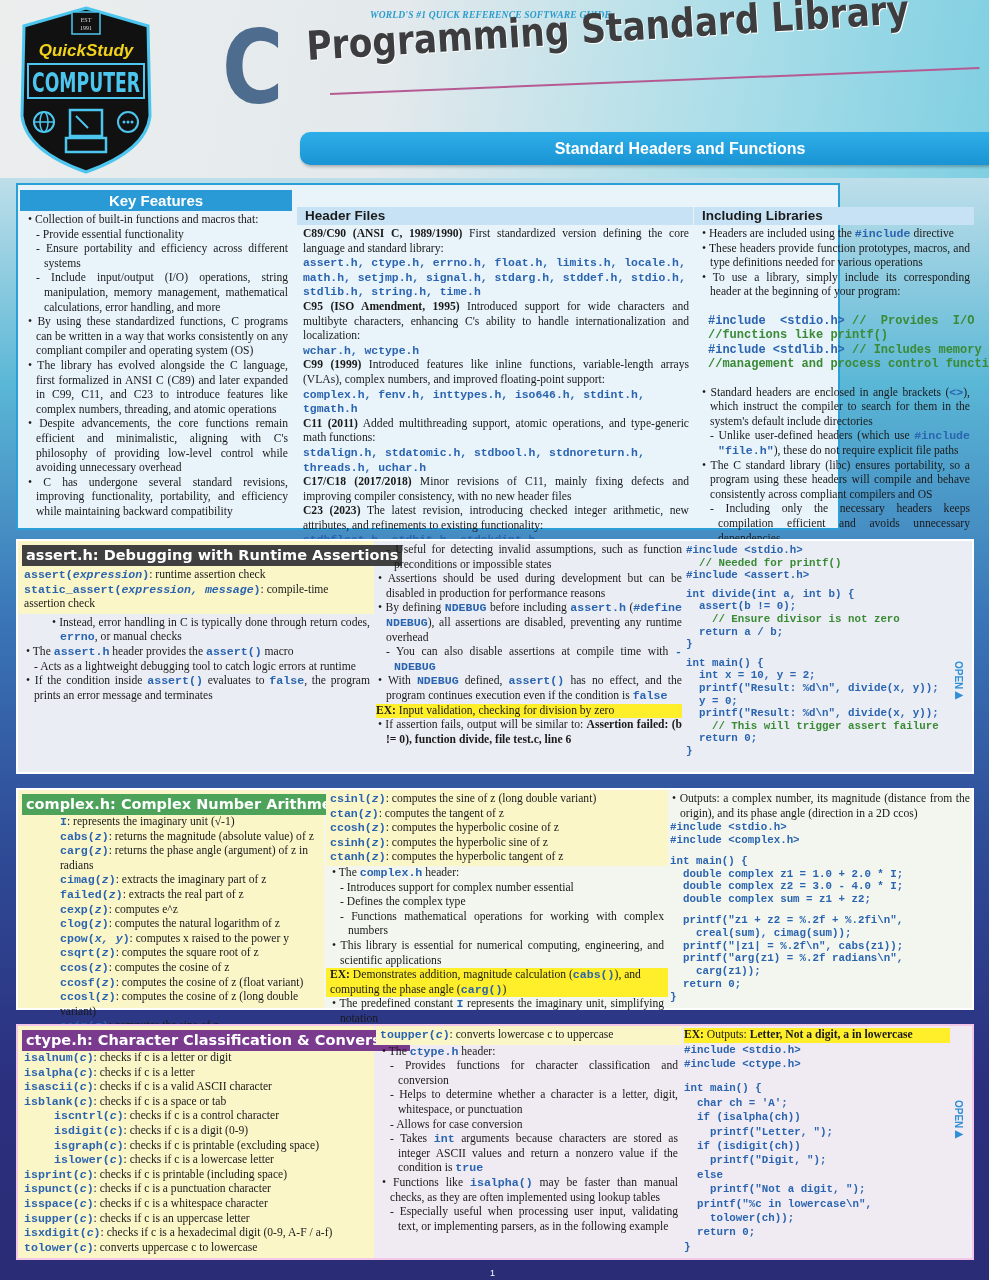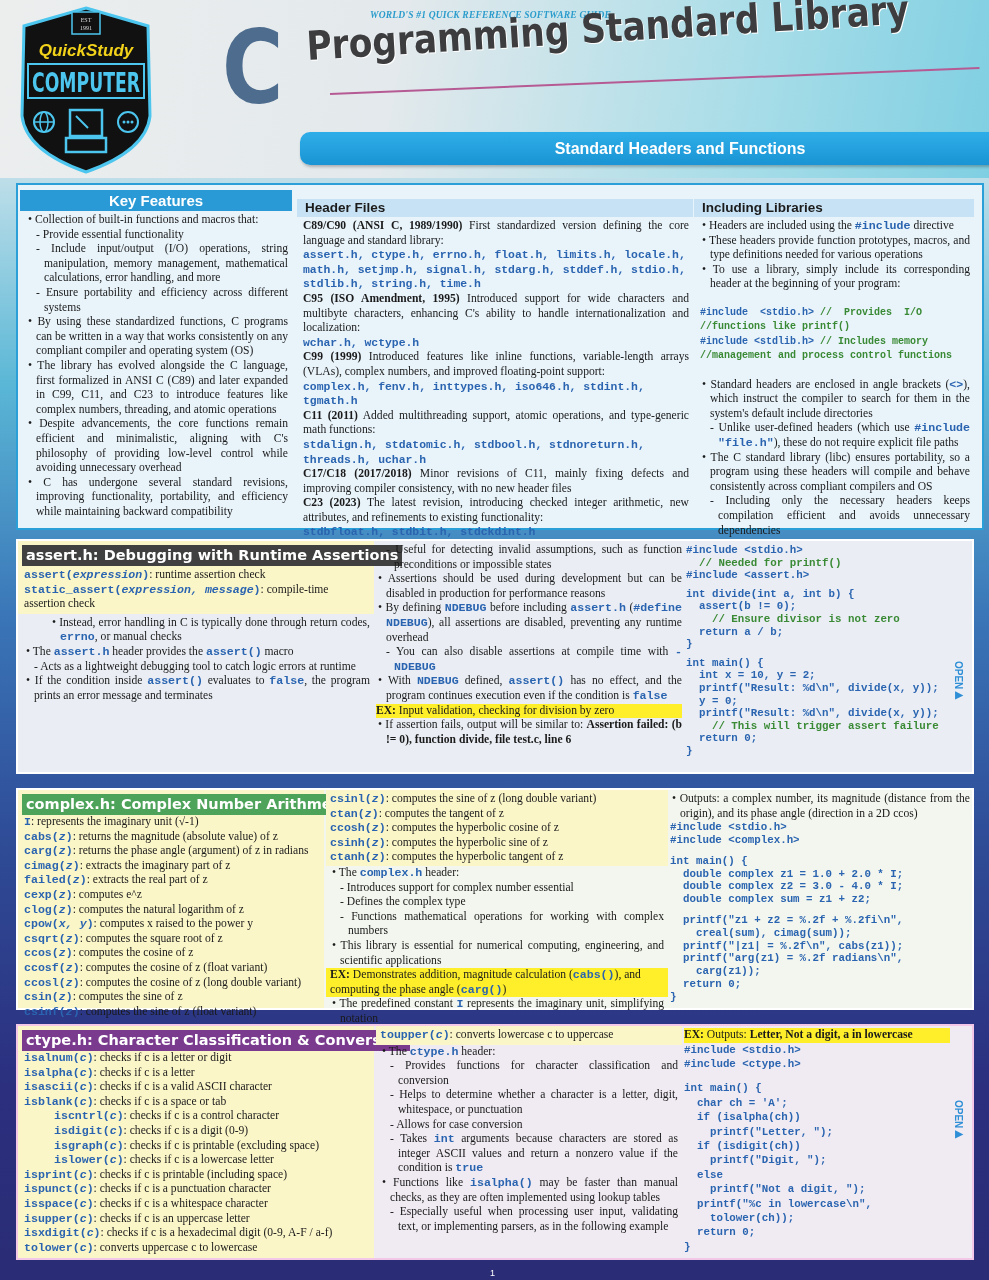--- a/index.html
+++ b/index.html
@@ -20,27 +20,27 @@
   .header { position: absolute; left: 0; top: 0; width: 989px; height: 178px;
     background: linear-gradient(100deg, #eceeee 0%, #e3e9ec 40%, #a8dde8 75%, #7fcfe2 100%); }
   .badge { position: absolute; left: 18px; top: 6px; width: 136px; height: 168px; }
   .tagline { position: absolute; left: 370px; top: 8px; font-family: "Liberation Serif", serif; font-style: italic; font-weight: bold; font-size: 9.5px; color: #2a9ccc; letter-spacing: 0.2px; }
   .bigC { position: absolute; left: 222px; top: 18px; font-family: "DejaVu Sans", sans-serif; font-weight: bold; font-size: 102px; line-height: 100px; color: #4d6c8e; letter-spacing: -4px; transform: scaleX(0.82); transform-origin: left; }
   .title { position: absolute; left: 308px; top: 22px; font-family: "DejaVu Sans", sans-serif; font-weight: bold; font-size: 40px; line-height: 48px; color: #3d3d3f; transform: rotate(-3.5deg) scaleX(0.86); transform-origin: left bottom; white-space: nowrap; text-shadow: 1px 1px 0 #fff; }
   .title-underline { position: absolute; left: 330px; top: 93px; width: 650px; height: 2px; background: #b65a94; transform: rotate(-2.3deg); transform-origin: left; }
   .subtitle-bar { position: absolute; left: 300px; top: 132px; width: 760px; height: 33px; border-radius: 10px; background: linear-gradient(180deg, #2eaee8, #1a94d4); box-shadow: 1px 2px 3px rgba(0,0,0,0.25); color: #fff; text-align: center; font-family: "Liberation Sans", sans-serif; font-weight: bold; font-size: 16px; line-height: 33px; transform: scaleX(1); }
 
   
-  .top-panel { position: absolute; left: 16px; top: 183px; width: 968px; height: 347px; background: #e8f3fa; border: 2px solid #2b9fd8; }
+  .top-panel { position: absolute; left: 16px; top: 183px; width: 824px; height: 347px; background: #e8f3fa; border: 2px solid #2b9fd8; }
   .col { position: absolute; top: 0; }
   .col.c1 { left: 2px; width: 272px; }
   .col.c2 { left: 279px; width: 396px; }
   .col.c3 { left: 676px; width: 280px; }
   .sec-head-blue { background: #2a9ad6; color: #fff; font-family: "Liberation Sans", sans-serif; font-weight: bold; font-size: 15px; line-height: 21px; text-align: center; margin-top: 5px; }
-  .sec-head-light { background: #c7e2f4; color: #1b1b1b; font-family: "Liberation Sans", sans-serif; font-weight: bold; font-size: 13.5px; line-height: 18px; padding-left: 8px; margin-top: 14px; }
+  .sec-head-light { background: #c7e2f4; color: #1b1b1b; font-family: "Liberation Sans", sans-serif; font-weight: bold; font-size: 13.5px; line-height: 18px; padding-left: 8px; margin-top: 22px; }
   .bul { padding-left: 10px; text-indent: -8px; text-align: justify; }
   .sub { padding-left: 18px; text-indent: -8px; text-align: justify; }
   .sub2 { padding-left: 36px; text-indent: -8px; text-align: justify; }
   .plain { text-align: justify; }
   .txt { padding: 2px 4px 0 6px; }
   .code { font-family: "Liberation Mono", monospace; font-weight: bold; font-size: 11.2px; line-height: 14.4px; color: #2a64b0; white-space: pre; }
   .code .cm { color: #3a8a35; }
 
   
   .panel { position: absolute; left: 16px; width: 958px; border: 2px solid #fff; }
@@ -83,22 +83,22 @@
   <div class="title-underline"></div>
   <div class="subtitle-bar">Standard Headers and Functions</div>
 </div>
 
 <div class="top-panel">
   <div class="col c1">
     <div class="sec-head-blue">Key Features</div>
     <div class="txt" id="kf-list">
         <div class="bul">• Collection of built-in functions and macros that:</div>
         <div class="sub">- Provide essential functionality</div>
+        <div class="sub">- Ensure portability and efficiency across different systems</div>
         <div class="sub">- Include input/output (I/O) operations, string manipulation, memory management, mathematical calculations, error handling, and more</div>
-        <div class="sub">- Ensure portability and efficiency across different systems</div>
         <div class="bul">• By using these standardized functions, C programs can be written in a way that works consistently on any compliant compiler and operating system (OS)</div>
         <div class="bul">• The library has evolved alongside the C language, first formalized in ANSI C (C89) and later expanded in C99, C11, and C23 to introduce features like complex numbers, threading, and atomic operations</div>
         <div class="bul">• Despite advancements, the core functions remain efficient and minimalistic, aligning with C's philosophy of providing low-level control while avoiding unnecessary overhead</div>
         <div class="bul">• C has undergone several standard revisions, improving functionality, portability, and efficiency while maintaining backward compatibility</div>
       </div>
   </div>
   <div class="col c2">
     <div class="sec-head-light">Header Files</div>
     <div class="txt" id="hf-list">
         <div class="plain"><b>C89/C90 (ANSI C, 1989/1990)</b> First standardized version defining the core language and standard library:</div>
@@ -113,21 +113,21 @@
         <div class="plain"><b>C23 (2023)</b> The latest revision, introducing checked integer arithmetic, new attributes, and refinements to existing functionality:</div>
         <div class="mono" style="font-size: 11.4px;">stdbfloat.h, stdbit.h, stdckdint.h</div>
       </div>
   </div>
   <div class="col c3">
     <div class="sec-head-light">Including Libraries</div>
     <div class="txt">
       <div class="bul">• <span>Headers are included using the </span><span class="mono">#include</span><span> directive</span></div>
       <div class="bul">• <span>These headers provide function prototypes, macros, and type definitions needed for various operations</span></div>
       <div class="bul">• <span>To use a library, simply include its corresponding header at the beginning of your program:</span></div>
-      <div class="code" id="inc-code" style="margin:14px 0 14px 0; font-size:10px;"><div>#include  &lt;stdio.h&gt; <span class="cm">//  Provides  I/O</span></div><div><span class="cm">//functions like printf()</span></div><div>#include &lt;stdlib.h&gt; <span class="cm">// Includes memory</span></div><div><span class="cm">//management and process control functions</span></div></div>
+      <div class="code" id="inc-code" style="margin:14px 0 14px 8px; font-size:12px;"><div>#include  &lt;stdio.h&gt; <span class="cm">//  Provides  I/O</span></div><div><span class="cm">//functions like printf()</span></div><div>#include &lt;stdlib.h&gt; <span class="cm">// Includes memory</span></div><div><span class="cm">//management and process control functions</span></div></div>
       <div class="bul">• <span>Standard headers are enclosed in angle brackets (</span><span class="mono">&lt;&gt;</span><span>), which instruct the compiler to search for them in the system's default include directories</span></div>
       <div class="sub">- <span>Unlike user-defined headers (which use </span><span class="mono">#include "file.h"</span><span>), these do not require explicit file paths</span></div>
       <div class="bul">• <span>The C standard library (libc) ensures portability, so a program using these headers will compile and behave consistently across compliant compilers and OS</span></div>
       <div class="sub">- <span>Including only the necessary headers keeps compilation efficient and avoids unnecessary dependencies</span></div>
     </div>
   </div>
 </div>
 
 <div class="panel assert-panel">
   <div class="pc" style="left:0; width:356px;">
@@ -159,21 +159,21 @@
   </div>
   <div class="open-tab" style="top:120px;">
     <div style="writing-mode:vertical-rl;">OPEN</div>
     <div>▶</div>
   </div>
 </div>
 
 <div class="panel complex-panel">
   <div class="pc yellow-box" style="left:0; width:306px; height:218px;">
     <div class="sec-title" style="background:#4ea35a;">complex.h: Complex Number Arithmetic</div>
-    <div id="cx-col1" style="padding:0 4px 0 6px;">
+    <div id="cx-col1" style="padding:0 4px 0 6px;margin-left:36px;">
         <div><span class="mono">I</span>: represents the imaginary unit (√-1)</div>
         <div><span class="mono">cabs(</span><span class="mono"><i>z</i></span><span class="mono">)</span>: returns the magnitude (absolute value) of z</div>
         <div><span class="mono">carg(</span><span class="mono"><i>z</i></span><span class="mono">)</span>: returns the phase angle (argument) of z in radians</div>
         <div><span class="mono">cimag(</span><span class="mono"><i>z</i></span><span class="mono">)</span>: extracts the imaginary part of z</div>
         <div><span class="mono">failed(</span><span class="mono"><i>z</i></span><span class="mono">)</span>: extracts the real part of z</div>
         <div><span class="mono">cexp(</span><span class="mono"><i>z</i></span><span class="mono">)</span>: computes e^z</div>
         <div><span class="mono">clog(</span><span class="mono"><i>z</i></span><span class="mono">)</span>: computes the natural logarithm of z</div>
         <div><span class="mono">cpow(</span><span class="mono"><i>x, y</i></span><span class="mono">)</span>: computes x raised to the power y</div>
         <div><span class="mono">csqrt(</span><span class="mono"><i>z</i></span><span class="mono">)</span>: computes the square root of z</div>
         <div><span class="mono">ccos(</span><span class="mono"><i>z</i></span><span class="mono">)</span>: computes the cosine of z</div>

